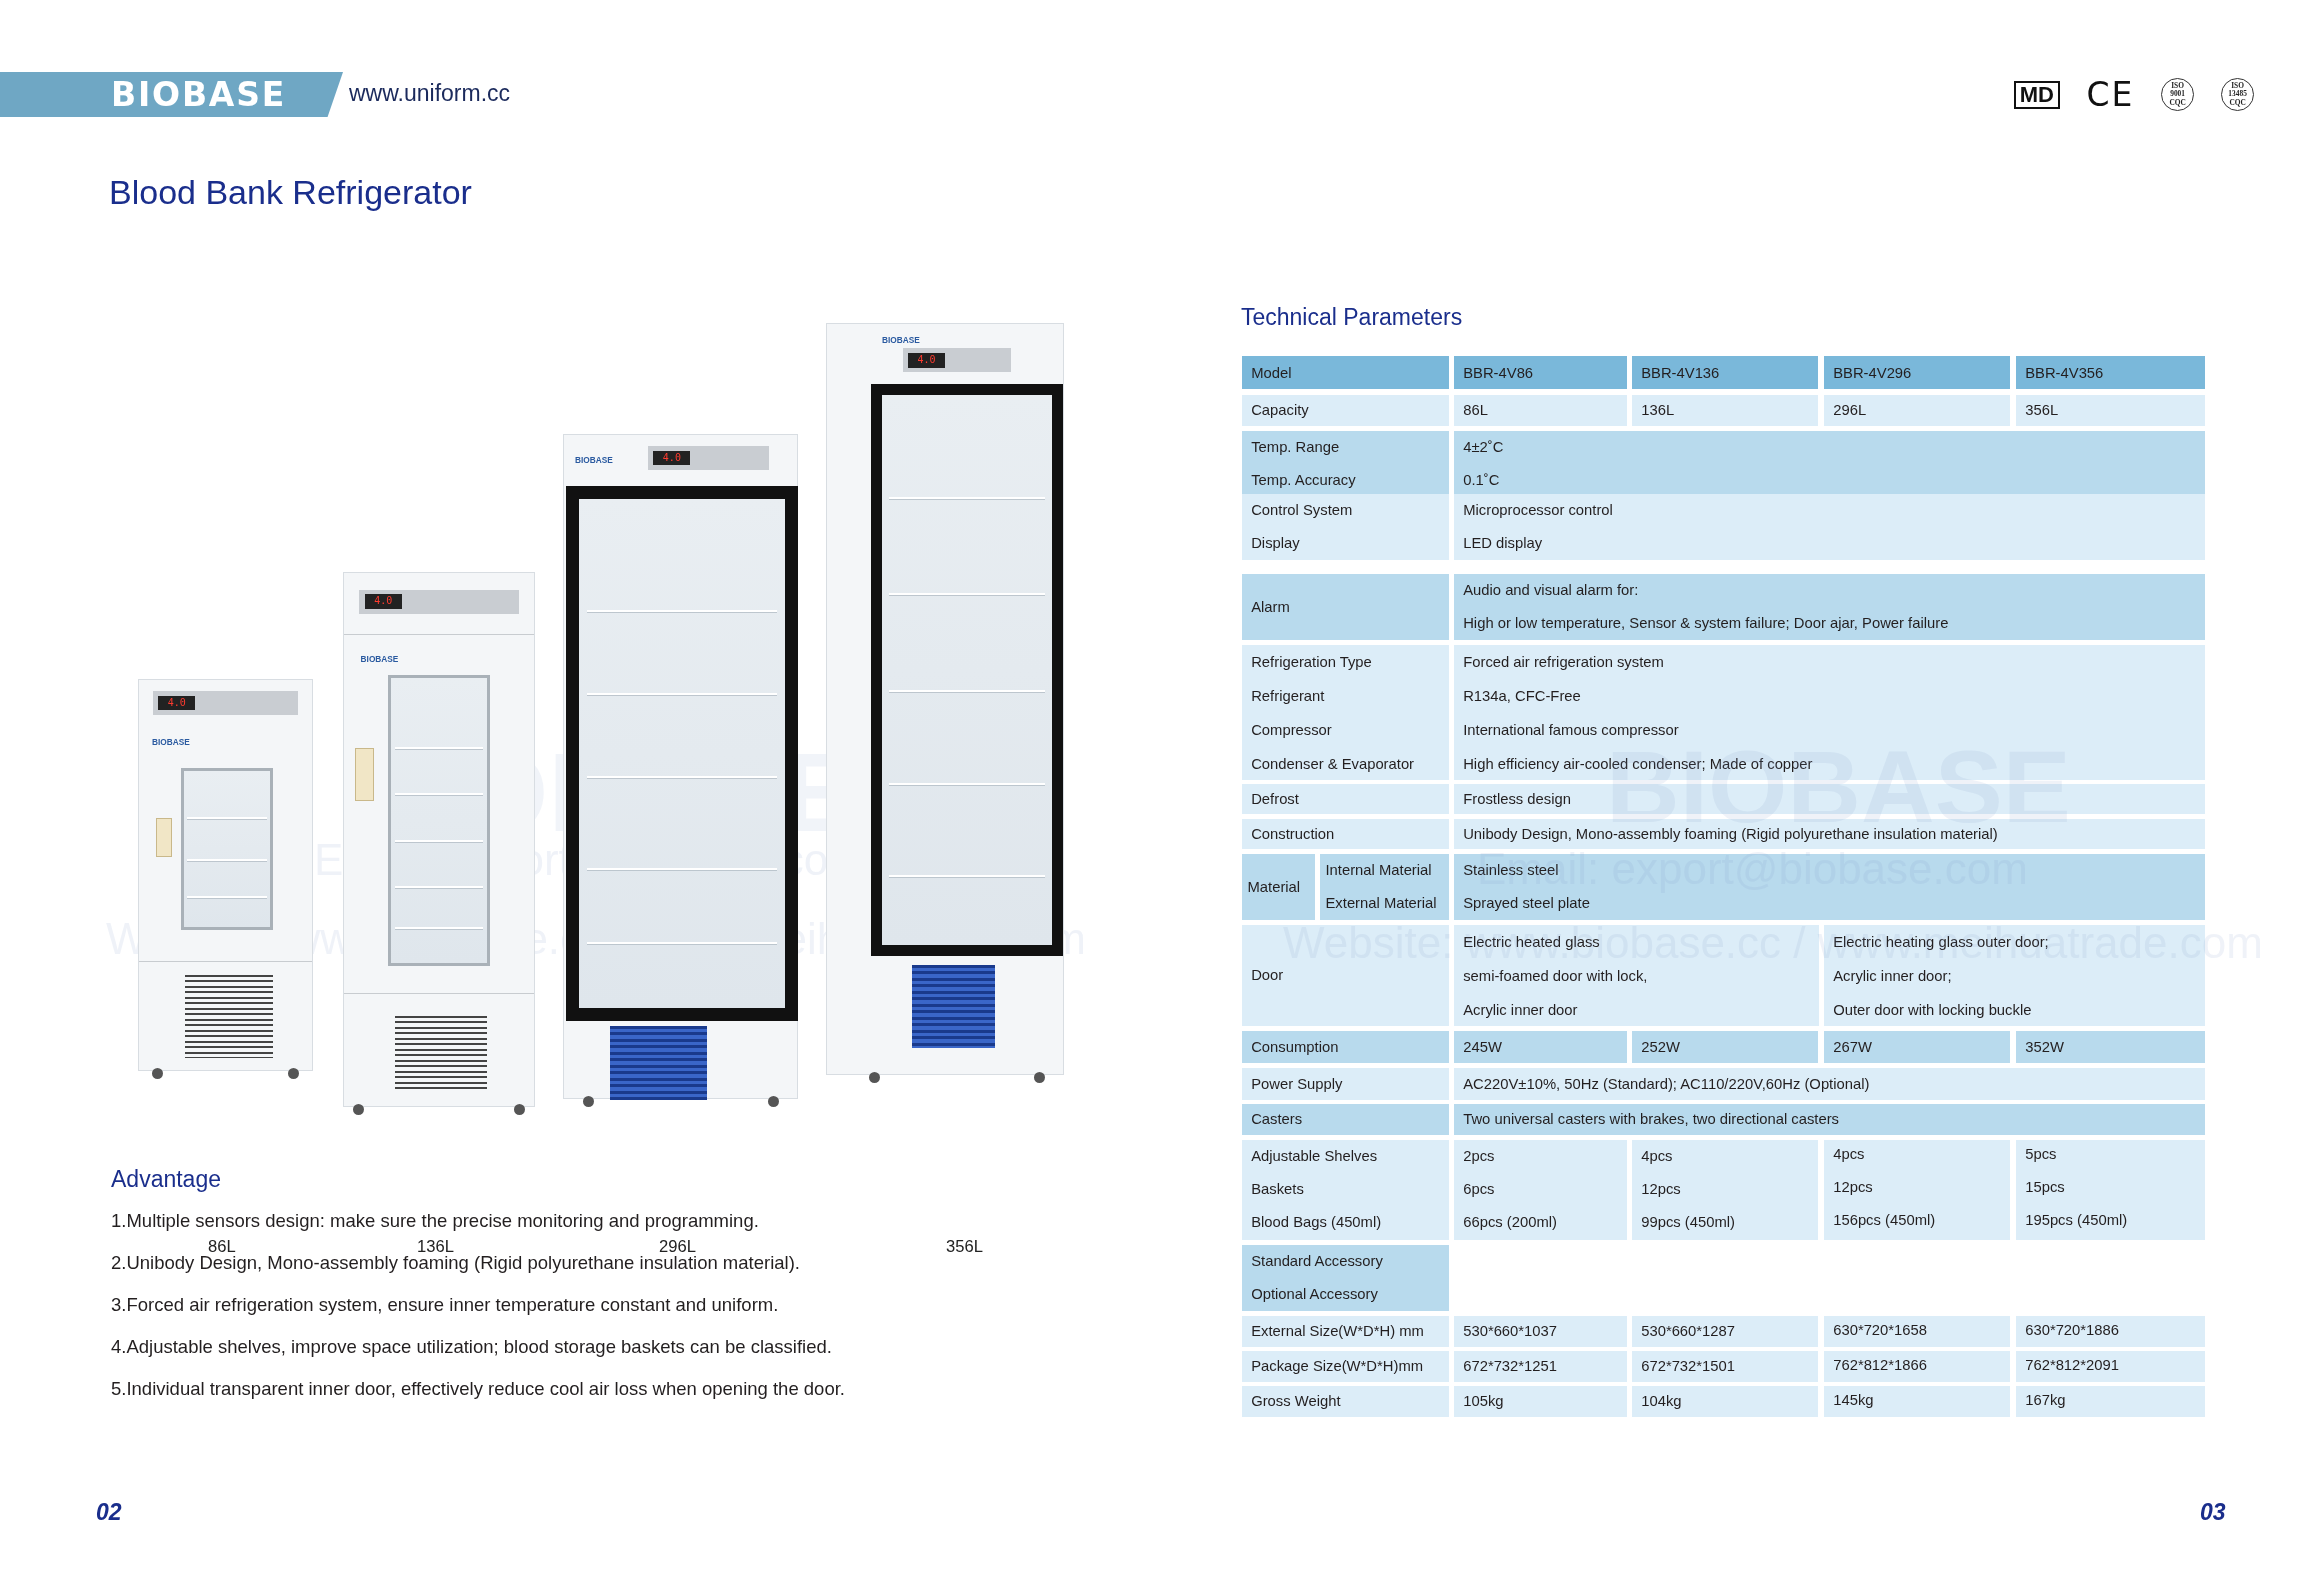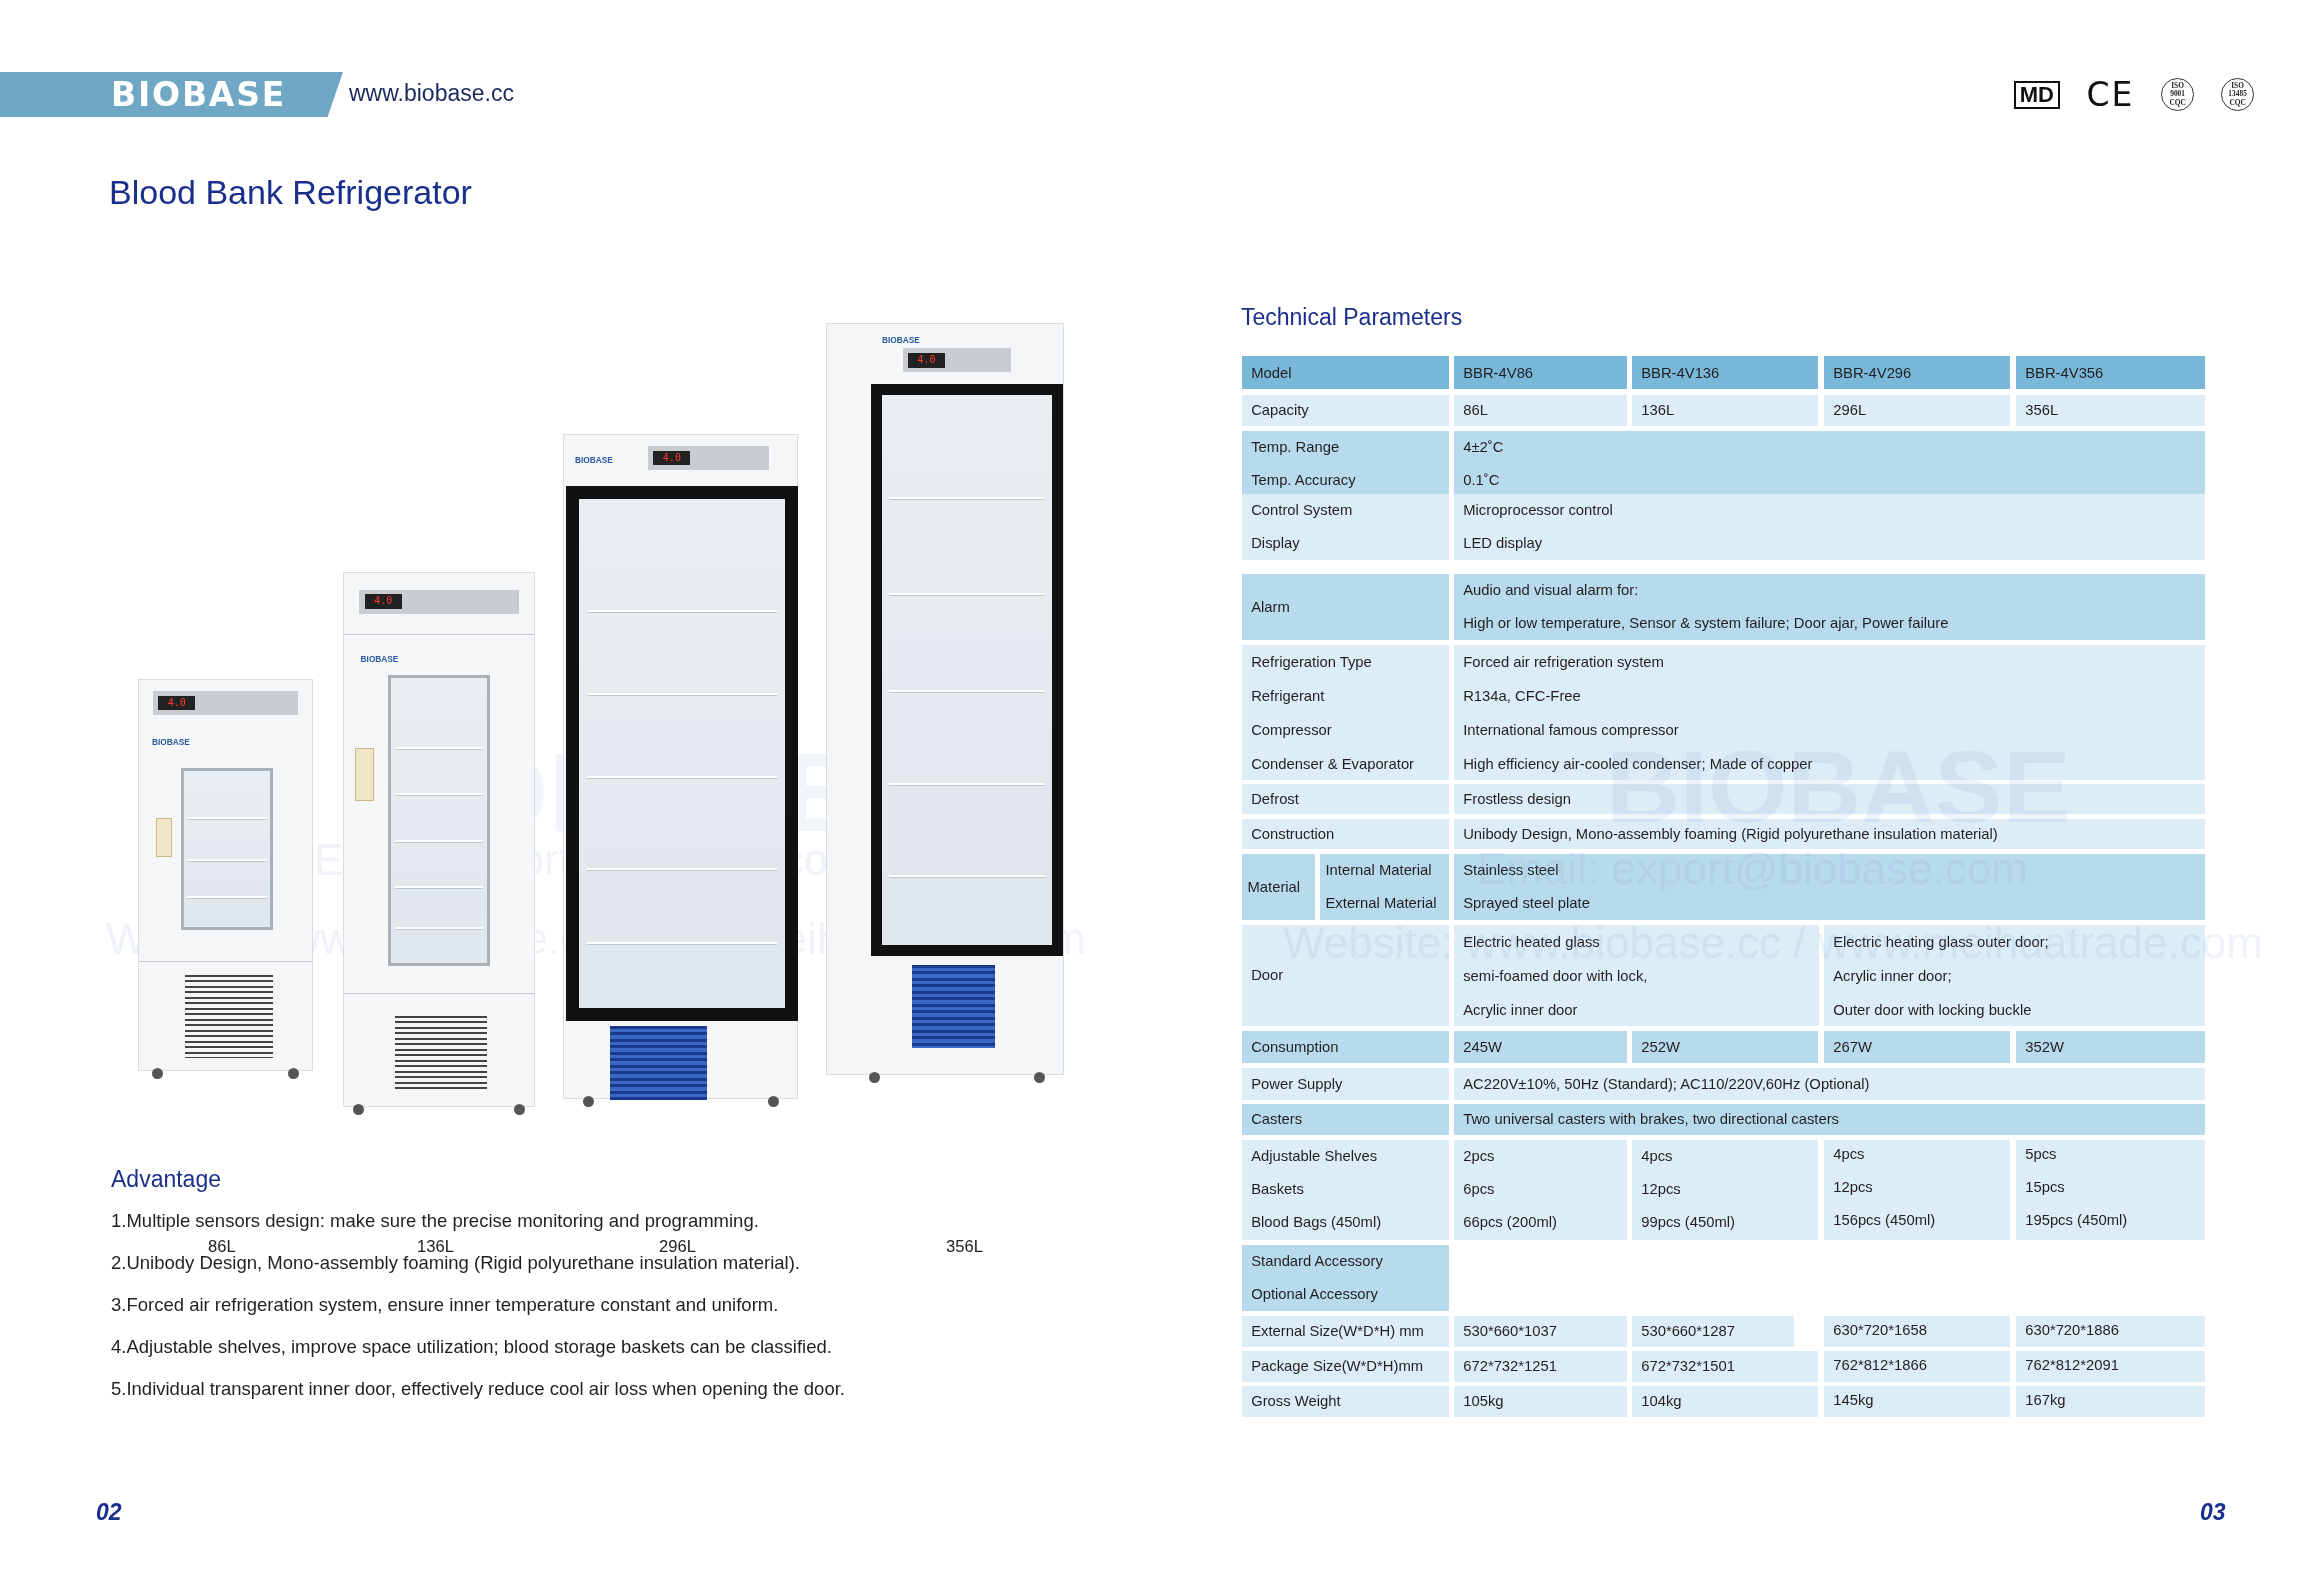--- a/index.html
+++ b/index.html
@@ -48,21 +48,21 @@
   .hdr { background:#7ab8da; }
   .mid { background:#b8daed; }
   .lt  { background:#dcedf8; }
   .cell.center-v { display:flex; flex-direction:column; justify-content:center; }
 </style>
 </head>
 <body>
 
 <div class="band"></div>
 <div class="band-logo">BIOBASE</div>
-<div class="url">www.biobase.cc</div>
+<div class="url">www.uniform.cc</div>
 
 <div class="certs">
   <div class="cert-md">MD</div>
   <div class="cert-ce">CE</div>
   <div class="cert-iso">
     <span>ISO</span>
     <span>9001</span>
     <span>CQC</span>
   </div>
   <div class="cert-iso">
@@ -375,21 +375,21 @@
     </div>
   </div>
 
   <div class="row" style="top:960px;height:31px;">
     <div class="cell lt" style="left:0;width:207px;">
         <div class="ln" style="height:31px;line-height:31px;">External Size(W*D*H) mm</div>
       </div>
     <div class="cell lt" style="left:212px;width:173px;">
         <div class="ln" style="height:31px;line-height:31px;">530*660*1037</div>
       </div>
-    <div class="cell lt" style="left:390px;width:162px;">
+    <div class="cell lt" style="left:390px;width:186px;">
         <div class="ln" style="height:31px;line-height:31px;">530*660*1287</div>
       </div>
     <div class="cell lt" style="left:582px;width:186px;">
         <div class="ln" style="height:31px;line-height:28px;">630*720*1658</div>
       </div>
     <div class="cell lt" style="left:774px;width:189px;">
         <div class="ln" style="height:31px;line-height:28px;">630*720*1886</div>
       </div>
   </div>
 

